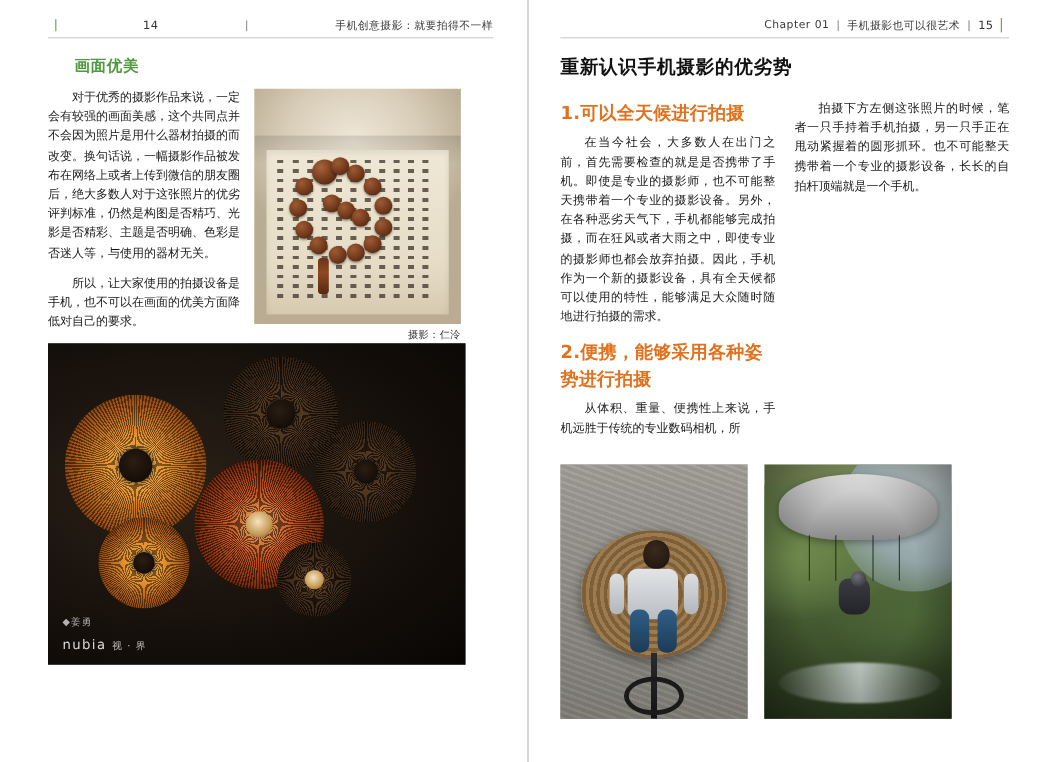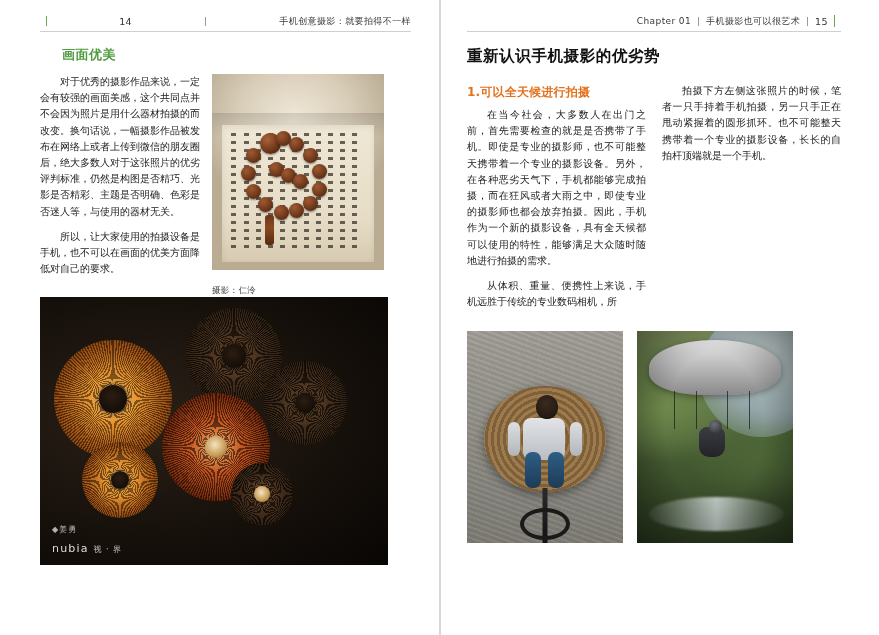--- a/index.html
+++ b/index.html
@@ -93,21 +93,21 @@
   }
   .h-green-sub {
     color: #4e9a3e;
     font-size: 12.5px;
     font-weight: bold;
     margin: 0 0 10px 14px;
     letter-spacing: 0.5px;
   }
   .h-orange {
     color: #e2711d;
-    font-size: 12px;
+    font-size: 15px;
     font-weight: bold;
     margin: 0 0 6px 0;
     line-height: 1.5;
     letter-spacing: 0.2px;
   }
 
   
   .body-col {
     font-size: 10px;
     line-height: 1.62;
@@ -133,21 +133,22 @@
   }
   .left-text {
     width: 160px;
   }
   .left-figure {
     width: 172px;
   }
   .caption {
     font-size: 8.5px;
     color: #333;
-    margin-top: 15px;
+    text-align: right;
+    margin-top: 4px;
     letter-spacing: 0.3px;
   }
   .caption-above {
     font-size: 8.5px;
     color: #333;
     text-align: right;
     margin: 10px 0 5px 0;
     letter-spacing: 0.3px;
   }
 
@@ -545,20 +546,23 @@
 
     <div class="two-col">
 
       <div>
         <div class="h-orange">
           <span>1.</span><span>可以全天候进行拍摄</span>
         </div>
         <div class="body-col">
           <p>在当今社会，大多数人在出门之前，首先需要检查的就是是否携带了手机。即使是专业的摄影师，也不可能整天携带着一个专业的摄影设备。另外，在各种恶劣天气下，手机都能够完成拍摄，而在狂风或者大雨之中，即使专业的摄影师也都会放弃拍摄。因此，手机作为一个新的摄影设备，具有全天候都可以使用的特性，能够满足大众随时随地进行拍摄的需求。</p>
         </div>
+        <div class="h-orange">
+          <span>2.</span><span>便携，能够采用各种姿势进行拍摄</span>
+        </div>
         <div class="body-col">
           <p>从体积、重量、便携性上来说，手机远胜于传统的专业数码相机，所</p>
         </div>
       </div>
 
       <div>
         <div class="body-col">
           <p>拍摄下方左侧这张照片的时候，笔者一只手持着手机拍摄，另一只手正在甩动紧握着的圆形抓环。也不可能整天携带着一个专业的摄影设备，长长的自拍杆顶端就是一个手机。</p>
         </div>
       </div>

